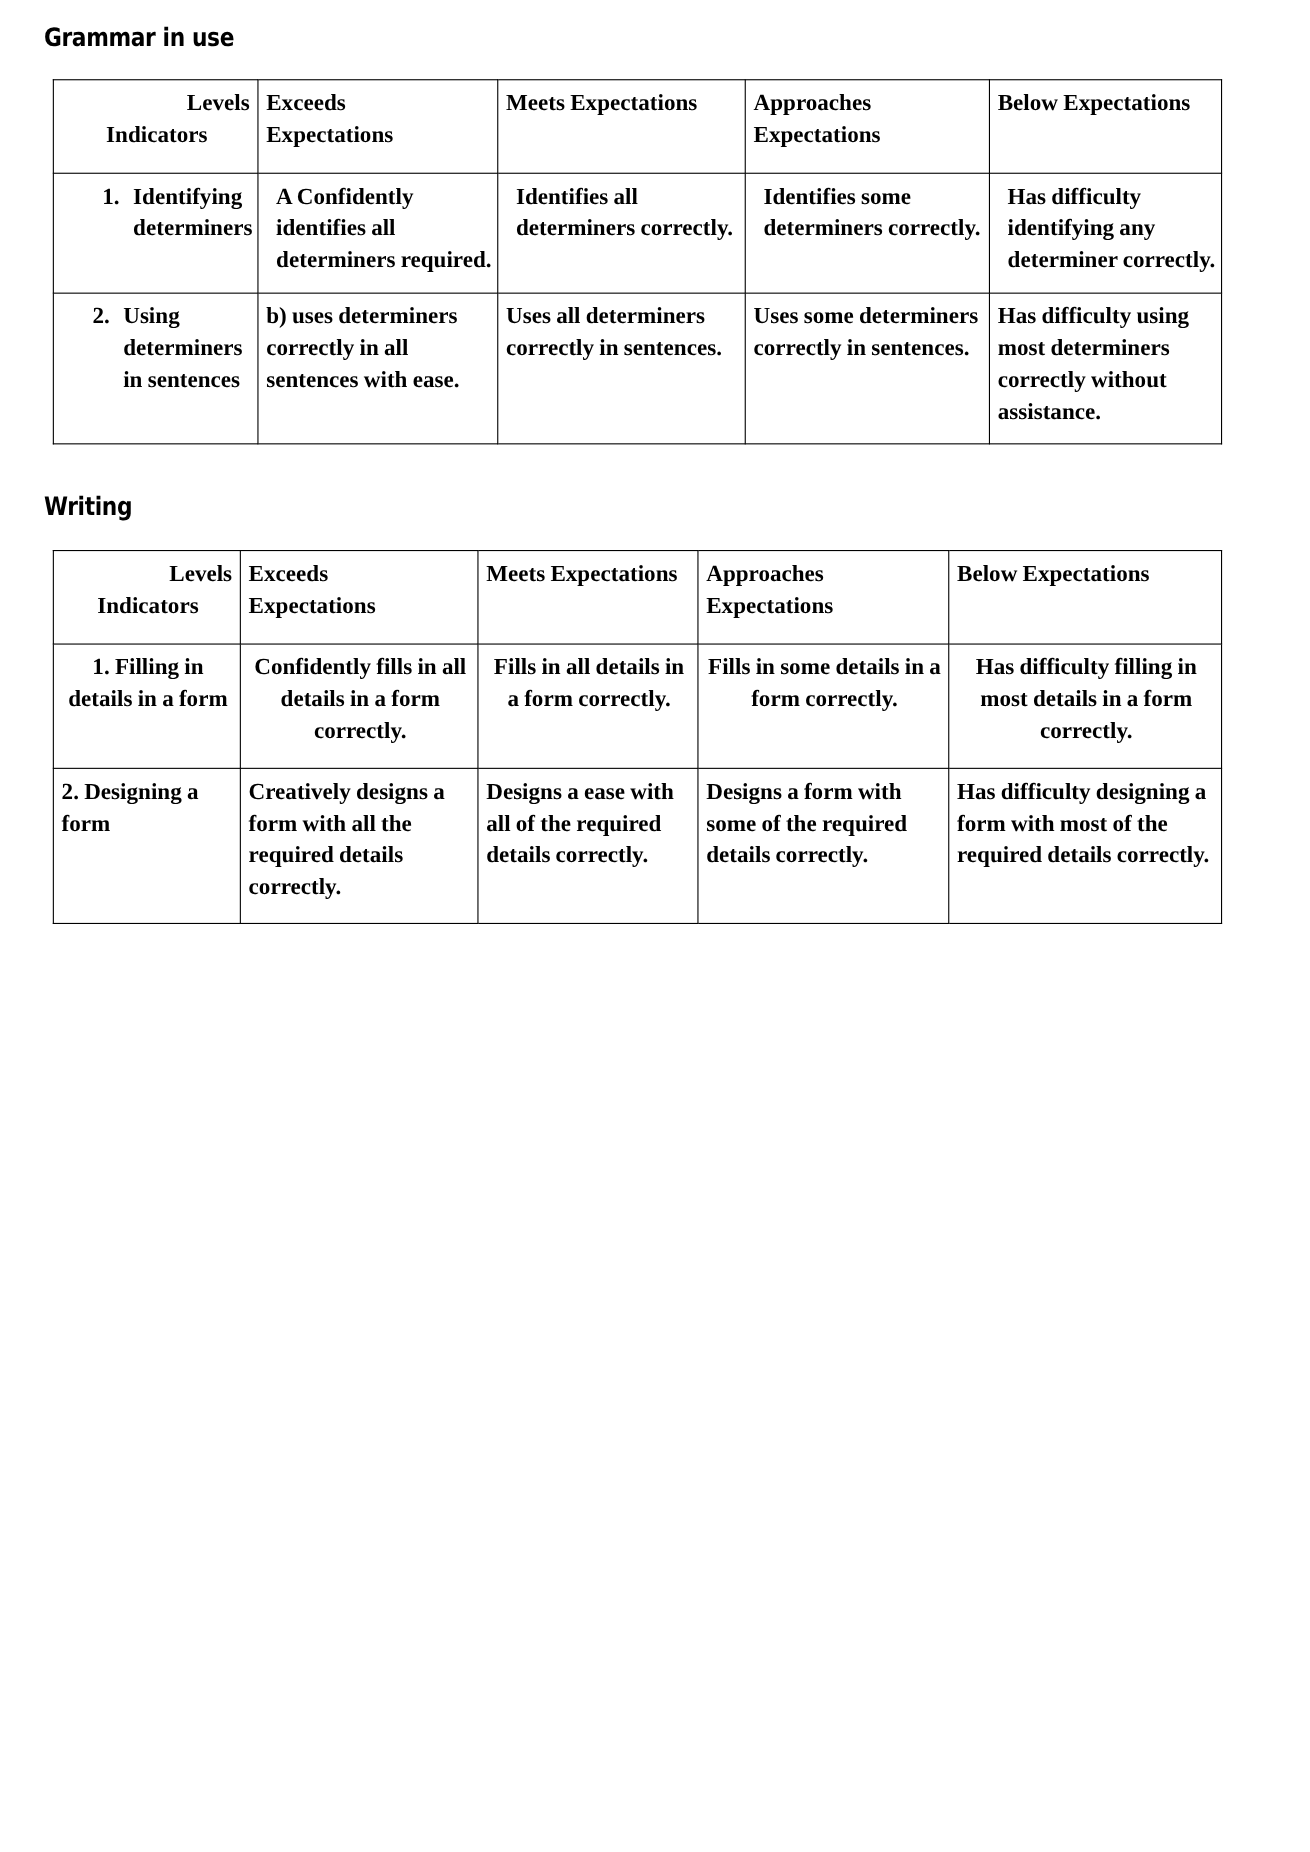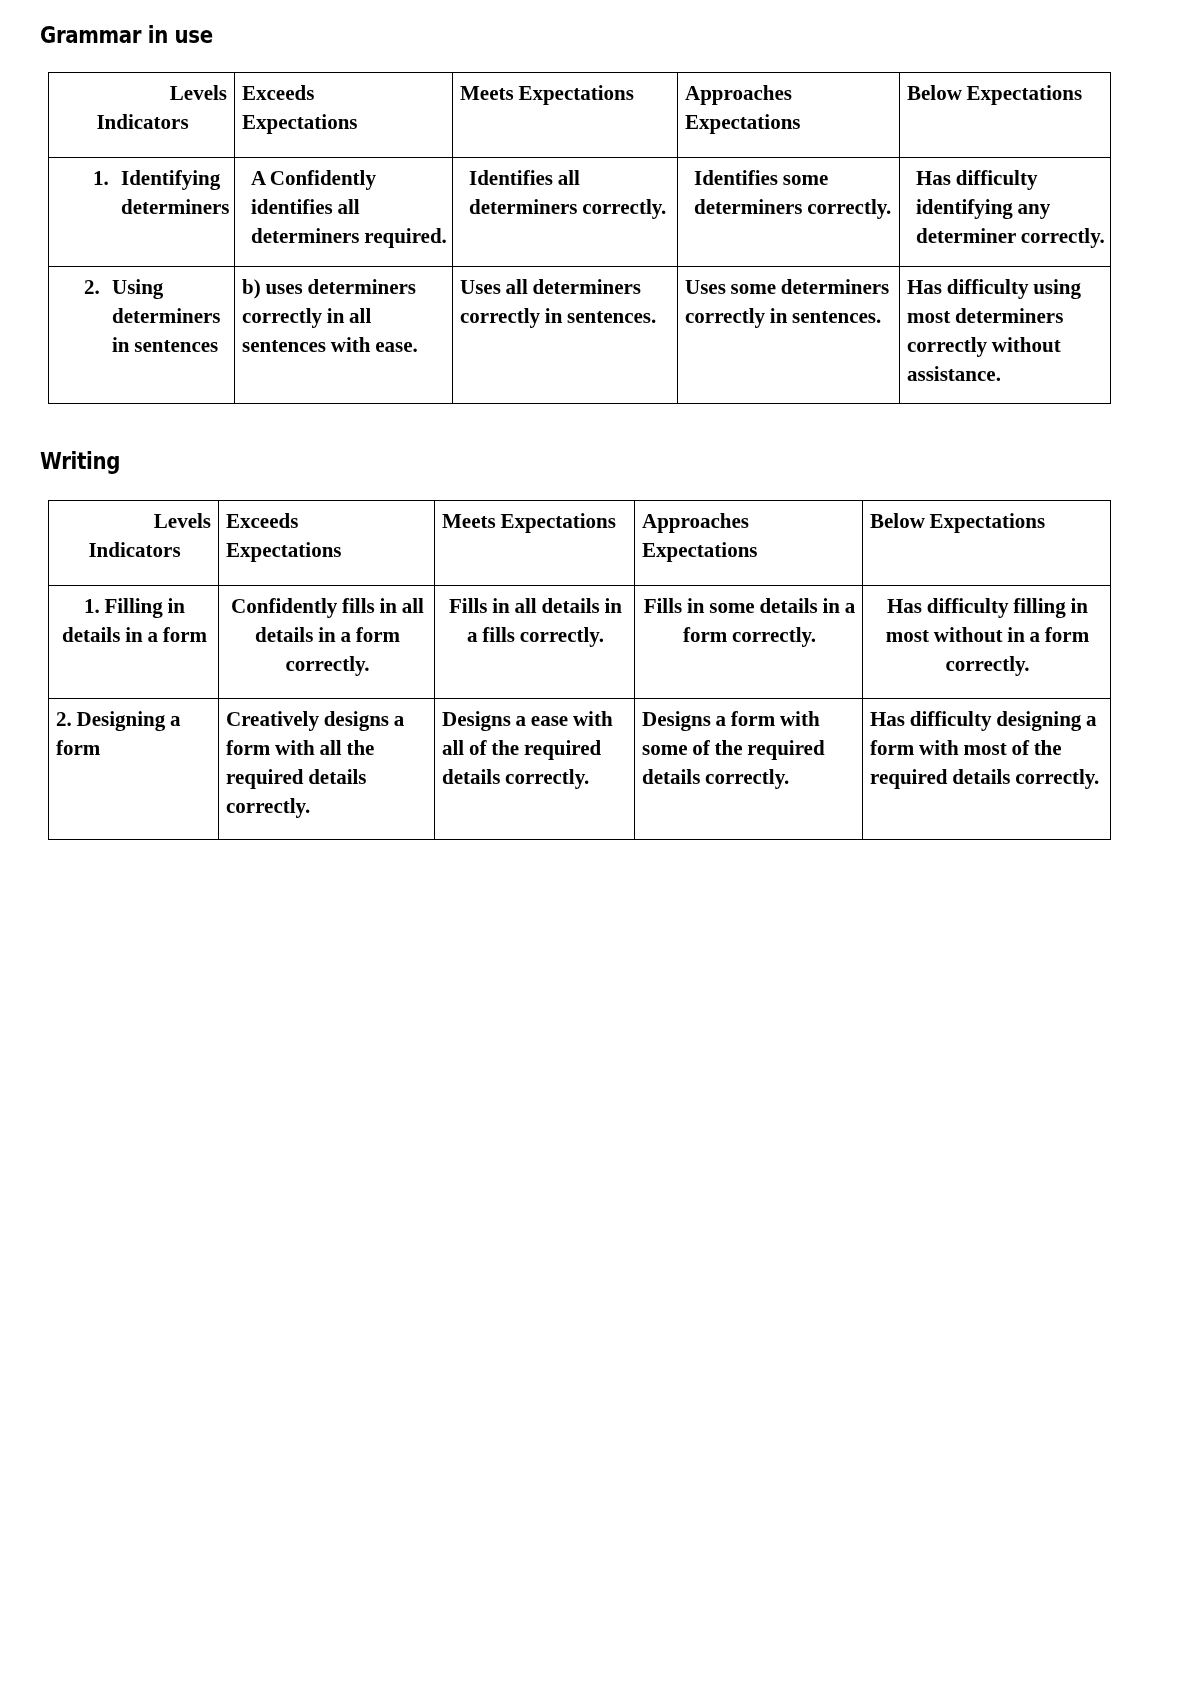--- a/index.html
+++ b/index.html
@@ -191,23 +191,23 @@
           <span class="plain">Expectations</span>
         </td>
         <td>
           <span class="plain">Below Expectations</span>
         </td>
       </tr>
 
       <tr class="row-1">
         <td>1. Filling in details in a form</td>
         <td>Confidently fills in all details in a form correctly.</td>
-        <td>Fills in all details in a fills correctly.</td>
+        <td>Fills in all details in a form correctly.</td>
         <td>Fills in some details in a form correctly.</td>
-        <td>Has difficulty filling in most without in a form correctly.</td>
+        <td>Has difficulty filling in most details in a form correctly.</td>
       </tr>
 
       <tr class="row-2">
         <td>2. Designing a form</td>
         <td>Creatively designs a form with all the required details correctly.</td>
         <td>Designs a ease with all of the required details correctly.</td>
         <td>Designs a form with some of the required details correctly.</td>
         <td>Has difficulty designing a form with most of the required details correctly.</td>
       </tr>
     </tbody>

